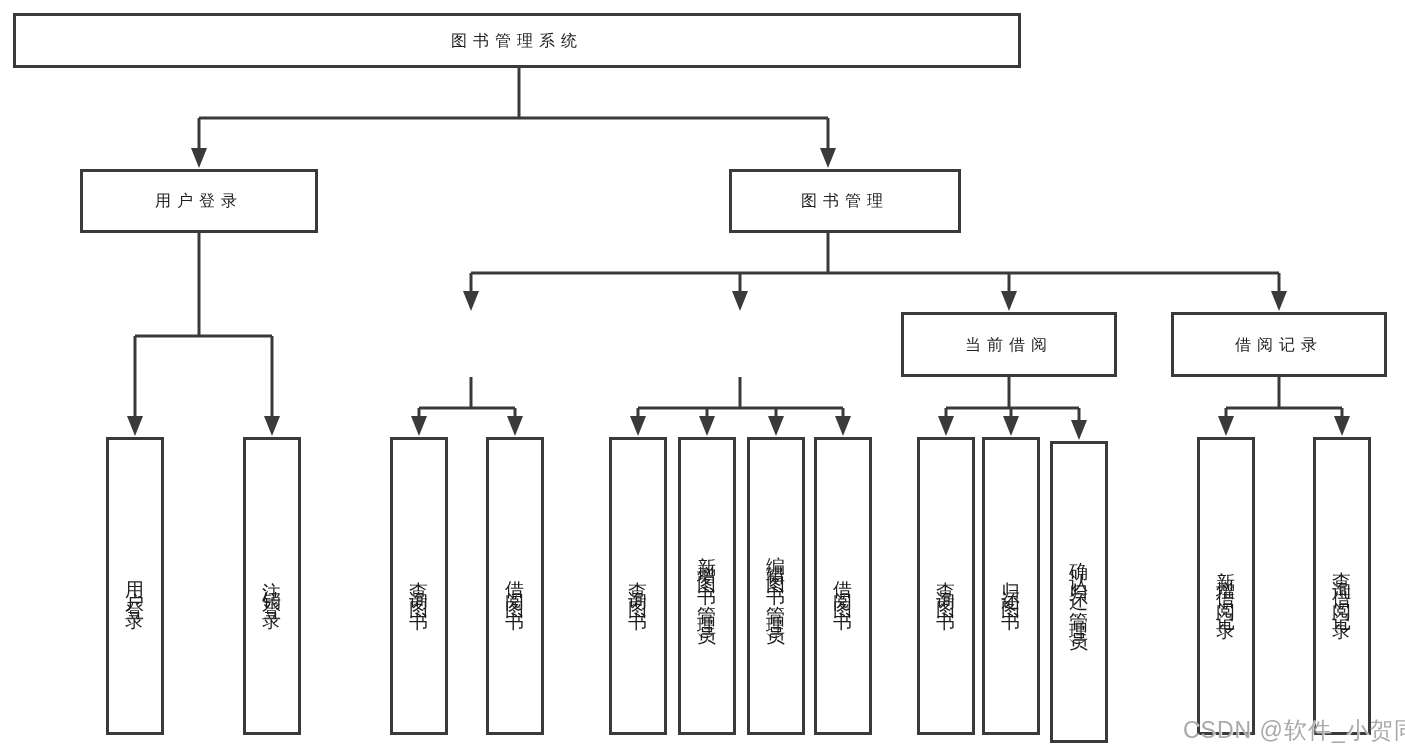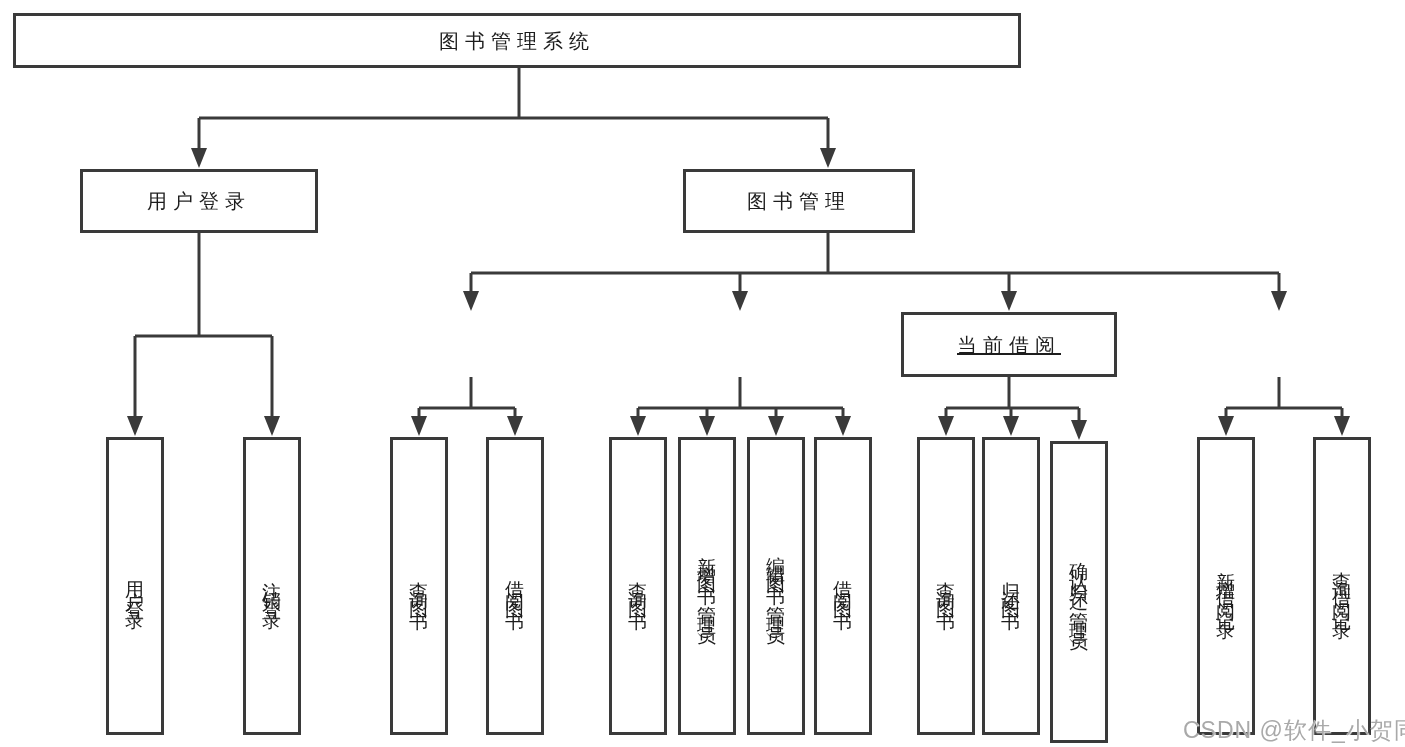--- a/index.html
+++ b/index.html
@@ -12,21 +12,21 @@
   }
   #wires{position:absolute;left:0;top:0;z-index:1;}
   #wires line{stroke:var(--line,#3a3a3a);stroke-width:3;}
   #wires polygon{fill:var(--line,#3a3a3a);stroke:none;}
   .node{
     position:absolute;box-sizing:border-box;z-index:2;
     border:3px solid var(--line,#3a3a3a);
     background:#fff;
     display:flex;align-items:center;justify-content:center;
     color:var(--text,#1d1d1d);
-    font-size:20px;letter-spacing:6px;line-height:1;
+    font-size:16px;letter-spacing:6px;line-height:1;
     white-space:nowrap;
   }
   .vert{
     writing-mode:vertical-rl;
     font-size:19px;letter-spacing:10px;
   }
   #watermark{
     position:absolute;z-index:5;
     left:1183px;top:715px;
     font-size:23px;letter-spacing:1px;
@@ -95,26 +95,29 @@
       <polygon points="1334,416 1350,416 1342,436"></polygon>
     </svg>
 
   <div class="node" style="left:13px;top:13px;width:1008px;height:55px;">
     <span>图书管理系统</span>
   </div>
 
   <div class="node" style="left:80px;top:169px;width:238px;height:64px;">
     <span>用户登录</span>
   </div>
-  <div class="node" style="left:683px;top:169px;width:232px;height:64px;">
+  <div class="node" style="left:729px;top:169px;width:232px;height:64px;">
     <span>图书管理</span>
   </div>
 
-  <div class="node" style="left:901px;top:312px;width:216px;height:65px;text-decoration:underline;">
+  <div class="node" style="left:901px;top:312px;width:216px;height:65px;">
     <span>当前借阅</span>
+  </div>
+  <div class="node" style="left:1171px;top:312px;width:216px;height:65px;">
+    <span>借阅记录</span>
   </div>
 
   <div class="node vert" style="left:106px;top:437px;width:58px;height:298px;">
     <span>用户登录</span>
   </div>
   <div class="node vert" style="left:243px;top:437px;width:58px;height:298px;">
     <span>注销登录</span>
   </div>
 
   <div class="node vert" style="left:390px;top:437px;width:58px;height:298px;">

